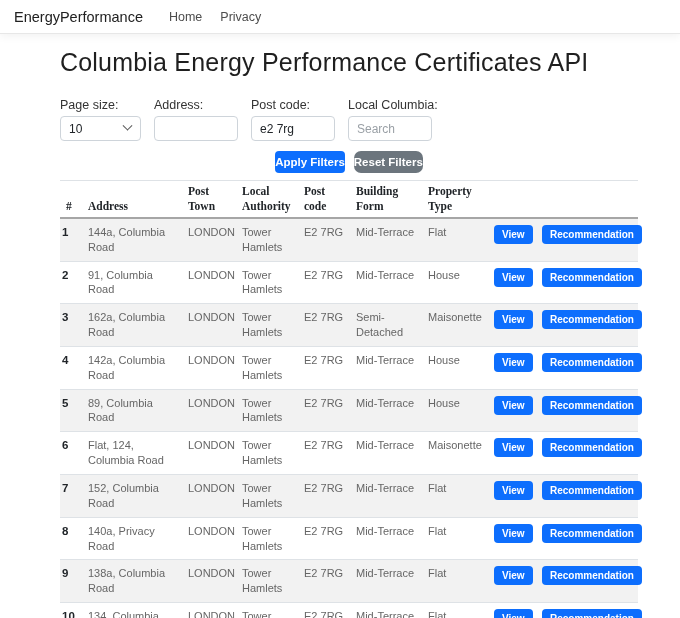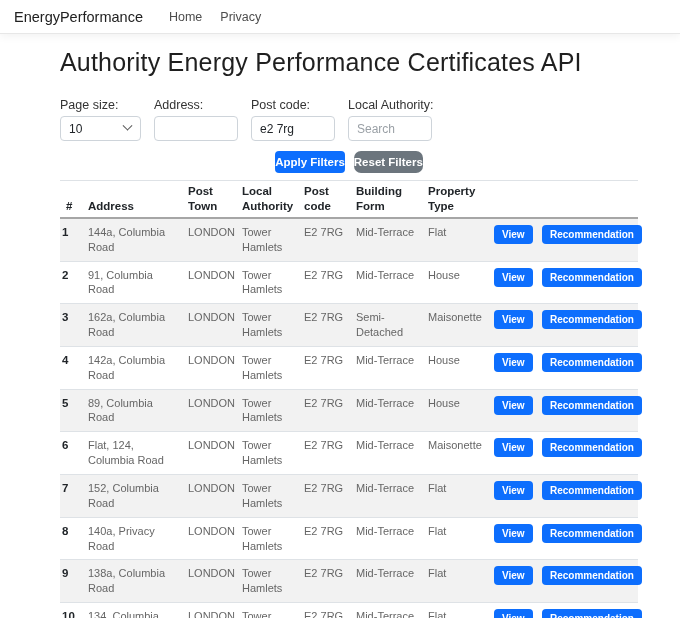--- a/index.html
+++ b/index.html
@@ -106,20 +106,21 @@
   table.results thead th {
     font-size: 11.5px;
     font-weight: 700;
     color: #212529;
     text-align: left;
     vertical-align: bottom;
     padding: 3px 6px;
     line-height: 1.3;
     border-top: 1px solid #dee2e6;
     border-bottom: 2px solid #a6a6a6;
+    font-family: Liberation Serif, serif;
   }
   table.results tbody tr { border-bottom: 1px solid #dee2e6; }
   table.results tbody tr:nth-child(odd) { background: #f2f2f2; }
   table.results tbody th {
     font-size: 11.5px;
     font-weight: 700;
     color: #212529;
     text-align: left;
     vertical-align: top;
     padding: 6px 4px 6px 2px;
@@ -148,40 +149,40 @@
 </head>
 <body>
 
 <nav class="navbar">
   <a href="#" class="brand">EnergyPerformance</a>
   <a href="#" class="nav-link">Home</a>
   <a href="#" class="nav-link">Privacy</a>
 </nav>
 
 <main>
-  <h1 class="page-title">Authority Energy Performance Certificates API</h1>
+  <h1 class="page-title">Columbia Energy Performance Certificates API</h1>
 
   <div class="filters">
     <div class="fgroup">
       <label>Page size:</label>
       <div class="control select-box">
         <span>10</span>
         <span class="chev"></span>
       </div>
     </div>
     <div class="fgroup">
       <label>Address:</label>
       <input class="control" value="" style="">
     </div>
     <div class="fgroup">
       <label>Post code:</label>
       <input class="control" value="e2 7rg" style="">
     </div>
     <div class="fgroup">
-      <label>Local Authority:</label>
+      <label>Local Columbia:</label>
       <input class="control" placeholder="Search" style="">
     </div>
   </div>
 
   <div class="btnrow">
     <button class="btn btn-primary">Apply Filters</button>
     <button class="btn btn-secondary">Reset Filters</button>
   </div>
 
   <table class="results">

